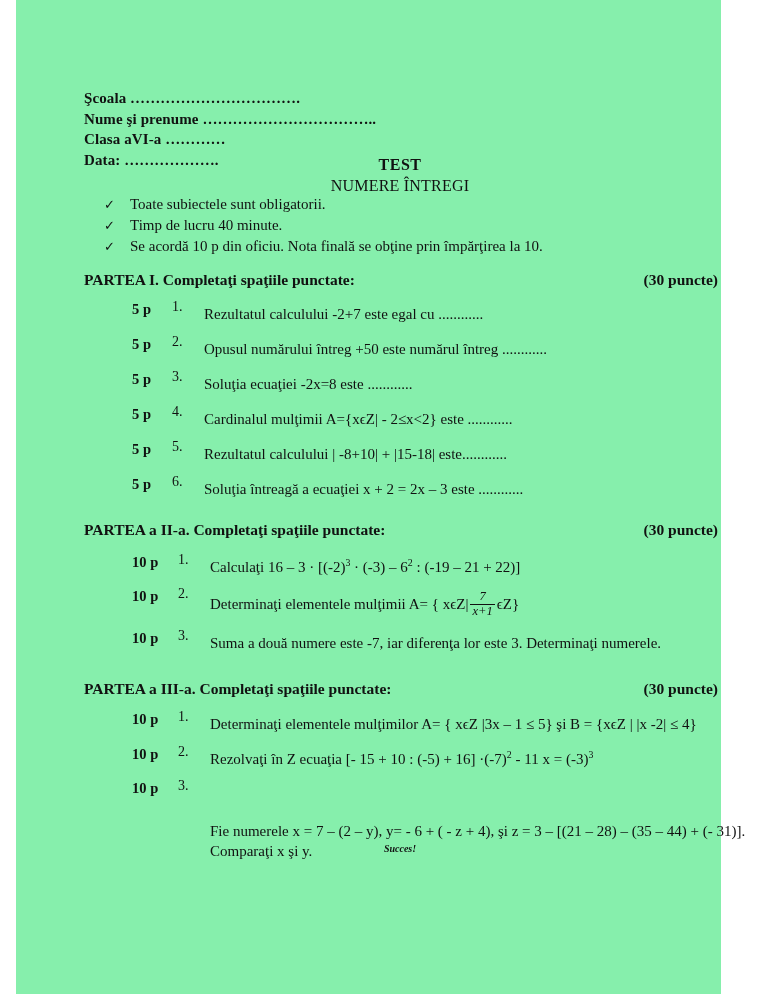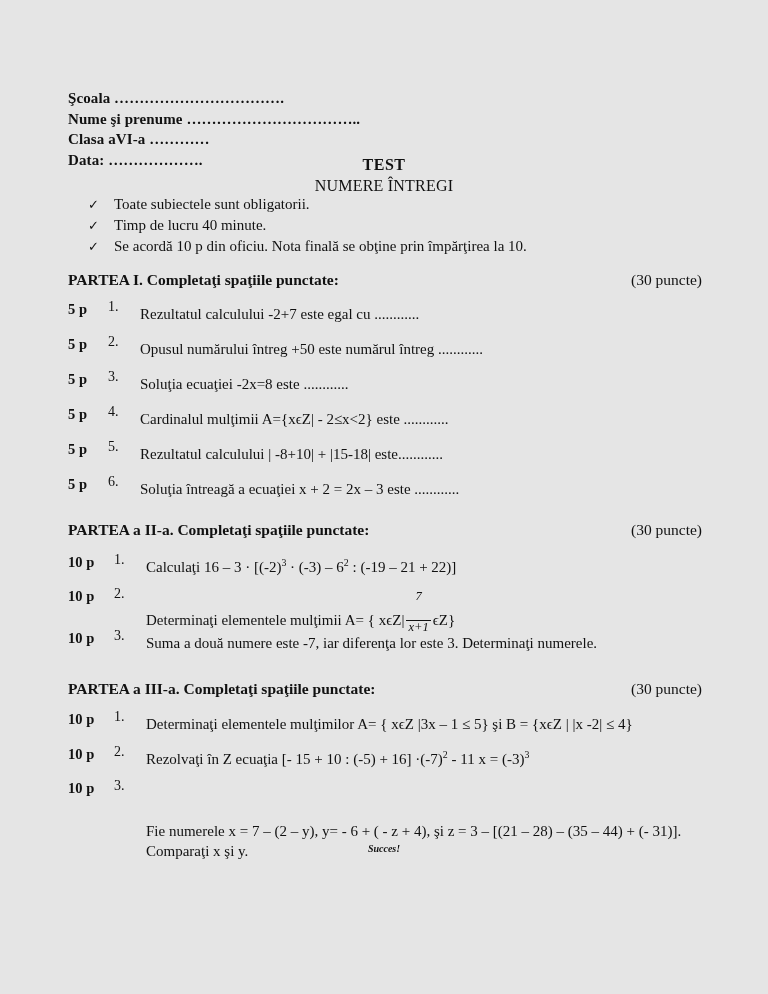--- a/index.html
+++ b/index.html
@@ -10,24 +10,24 @@
   body {
     width: 768px;
     height: 994px;
     position: relative;
     font-family: "Liberation Serif", "DejaVu Serif", serif;
     color: #111111;
     overflow: hidden;
   }
   .page {
     position: absolute;
-    left: 0; top: 0;
-    width: 768px;
+    left: 16px; top: 0;
+    width: 705px;
     height: 994px;
-    background: #e5e5e5;
+    background: #86efac;
   }
 
   
   .hdr {
     position: absolute;
     left: 68px;
     top: 88px;
     font-weight: bold;
     font-size: 15px;
     line-height: 20.5px;
@@ -76,34 +76,35 @@
   
   .part {
     position: absolute;
     left: 68px;
     width: 634px;
     font-weight: bold;
     font-size: 15.5px;
     display: flex;
     justify-content: space-between;
   }
-  .part .pts { font-weight: normal; }
+  .part .pts { font-weight: bold; }
 
   
   .q {
     position: absolute;
     display: flex;
     align-items: flex-start;
     white-space: nowrap;
   }
   .q .pp {
     font-weight: bold;
     font-size: 14.5px;
     flex: 0 0 auto;
     padding-top: 2px;
+    margin-left: 48px;
   }
   .q .num {
     font-size: 14px;
     flex: 0 0 auto;
     padding-top: 0px;
   }
   .q .txt {
     font-size: 15px;
     flex: 0 0 auto;
     padding-top: 7px;
@@ -115,21 +116,21 @@
   .frac {
     display: inline-block;
     vertical-align: -0.45em;
     text-align: center;
     font-style: italic;
     font-size: 12.5px;
     line-height: 1.08;
     margin: 0 2px;
   }
   .frac .nu { display: block; padding: 0 2px; }
-  .frac .de { display: block; border-top: 1px solid #111; padding: 0 2px; margin-top: 16px; }
+  .frac .de { display: block; border-top: 1px solid #111; padding: 0 2px; }
 
   .succes {
     position: absolute;
     left: 0; top: 843px;
     width: 768px;
     text-align: center;
     font-weight: bold;
     font-style: italic;
     font-size: 10px;
   }

